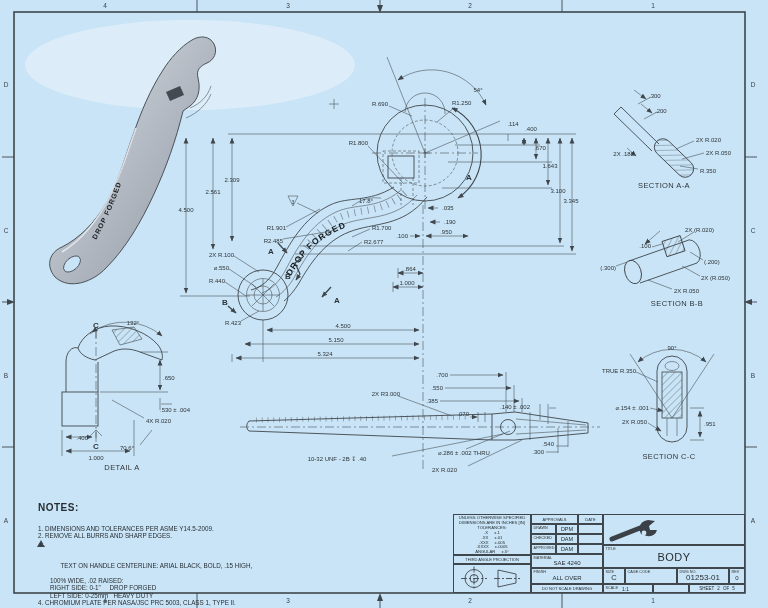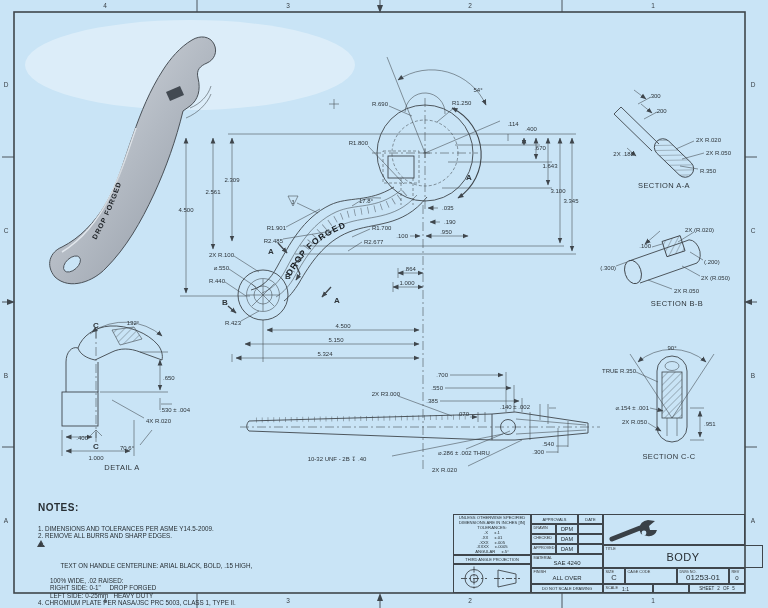--- a/index.html
+++ b/index.html
@@ -523,21 +523,21 @@
       <div class="val" style="font-size:4px">DO NOT SCALE DRAWING</div>
     </div>
 
     <div class="cell" style="left:150px;top:0;width:142px;height:31px">
       <svg width="60" height="29" viewBox="0 0 60 29" style="margin-left:4px">
         <path d="M4,24 L32,13" stroke="#3a4147" stroke-width="5" stroke-linecap="round" fill="none"></path>
         <path d="M31,14 q1,-8 9,-9 l7,1 -6,5 1,4 7,0 q-2,7 -10,6 l-6,-2 z" fill="#3a4147"></path>
         <circle cx="36" cy="18" r="2.4" fill="#c9e4f6"></circle>
       </svg>
     </div>
-    <div class="cell" style="left:150px;top:31px;width:160px;height:23px">
+    <div class="cell" style="left:150px;top:31px;width:142px;height:23px">
       <div class="lbl">TITLE</div>
       <div class="val" style="font-size:11px;letter-spacing:.5px">BODY</div>
     </div>
     <div class="cell" style="left:150px;top:54px;width:22px;height:16px">
       <div class="lbl">SIZE</div>
       <div class="val" style="font-size:7.5px;padding-top:3px">C</div>
     </div>
     <div class="cell" style="left:172px;top:54px;width:52px;height:16px">
       <div class="lbl">CAGE CODE</div>
     </div>

